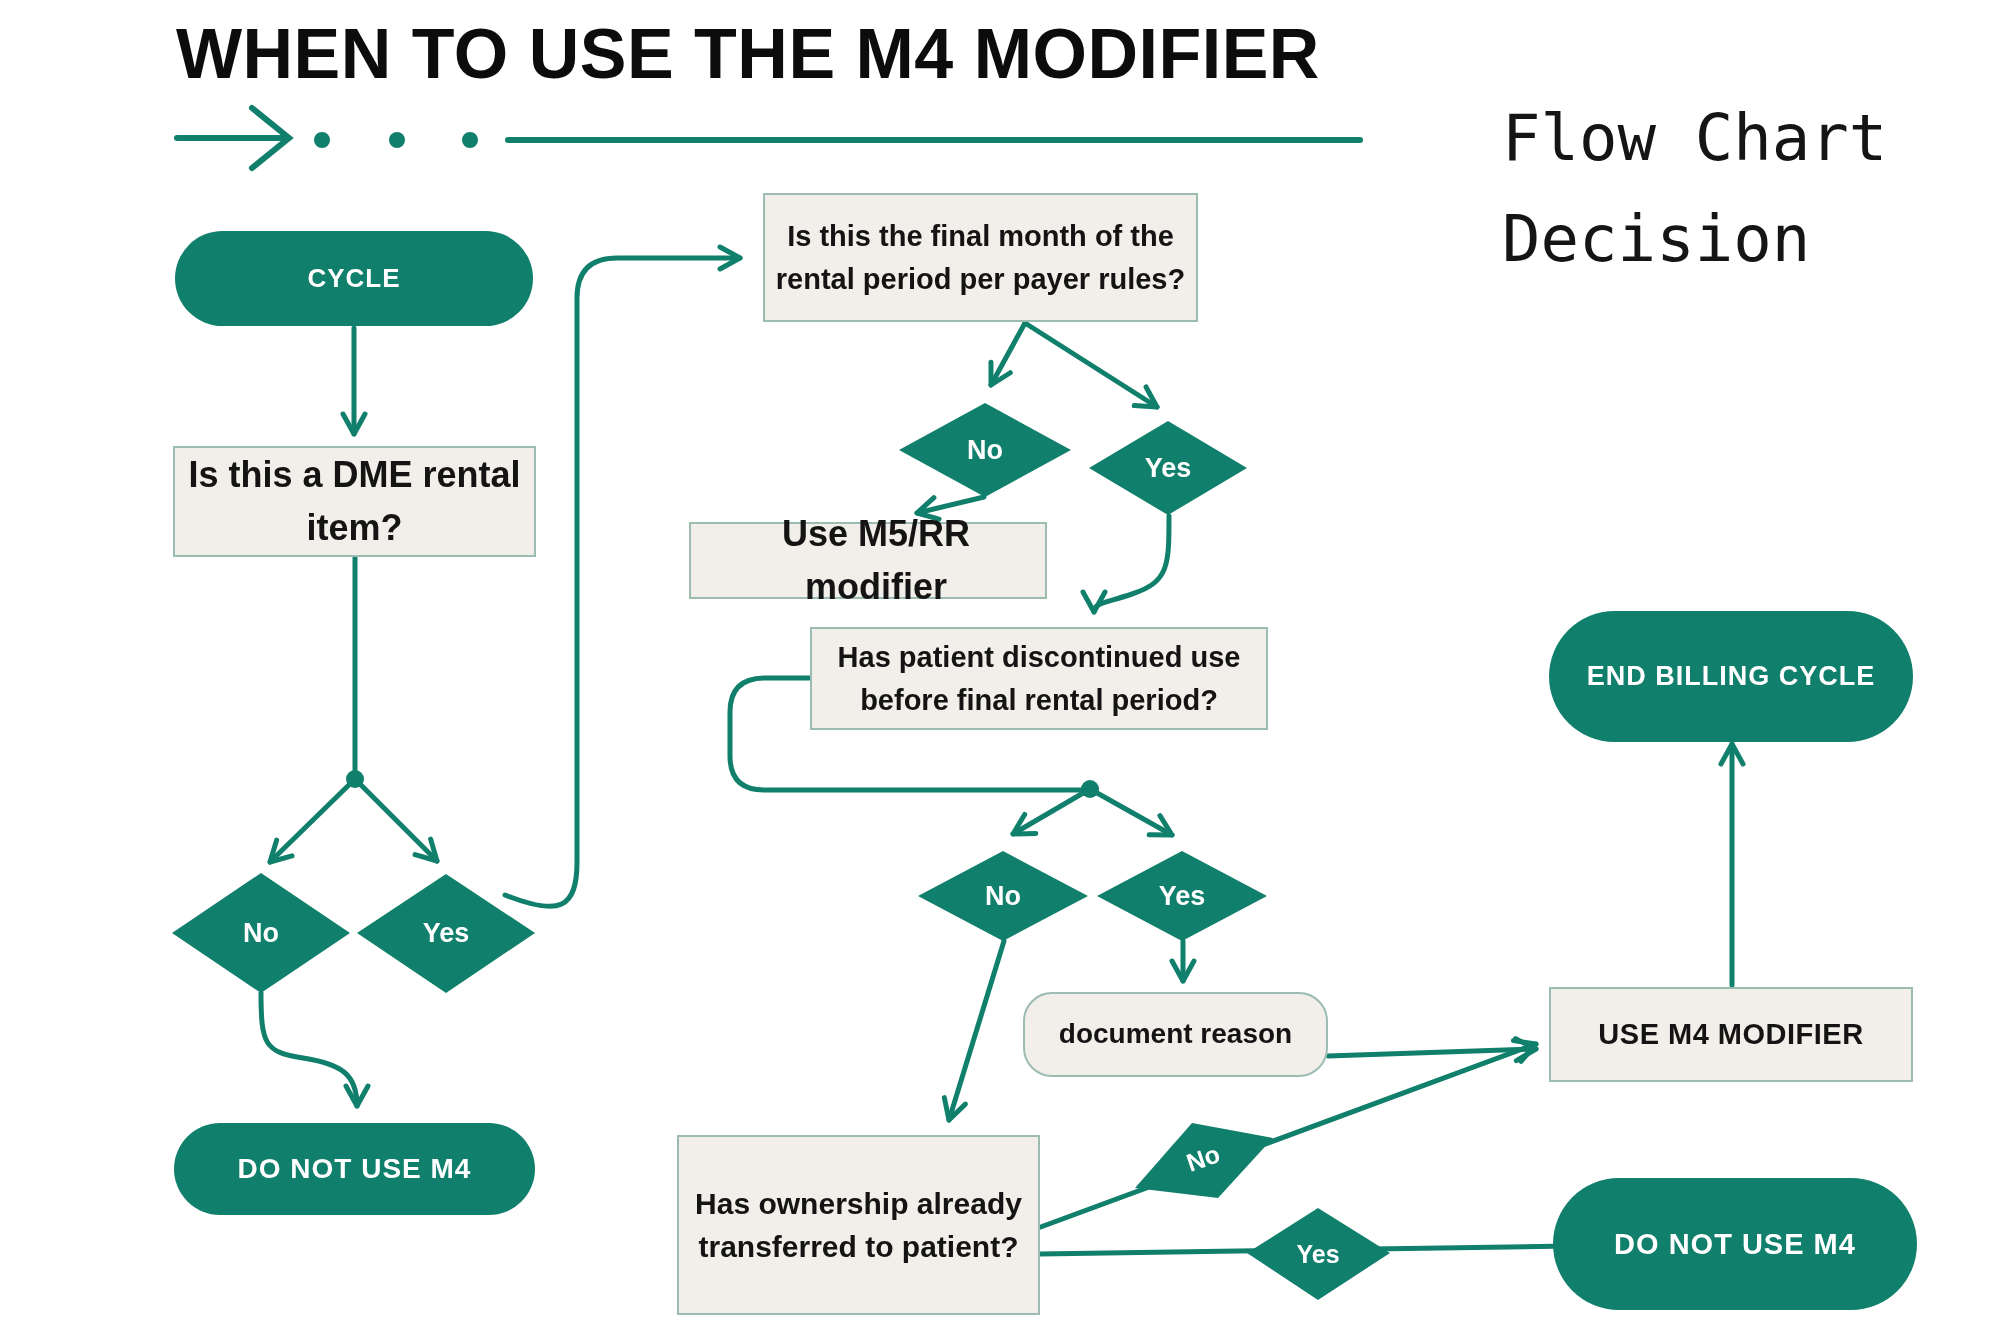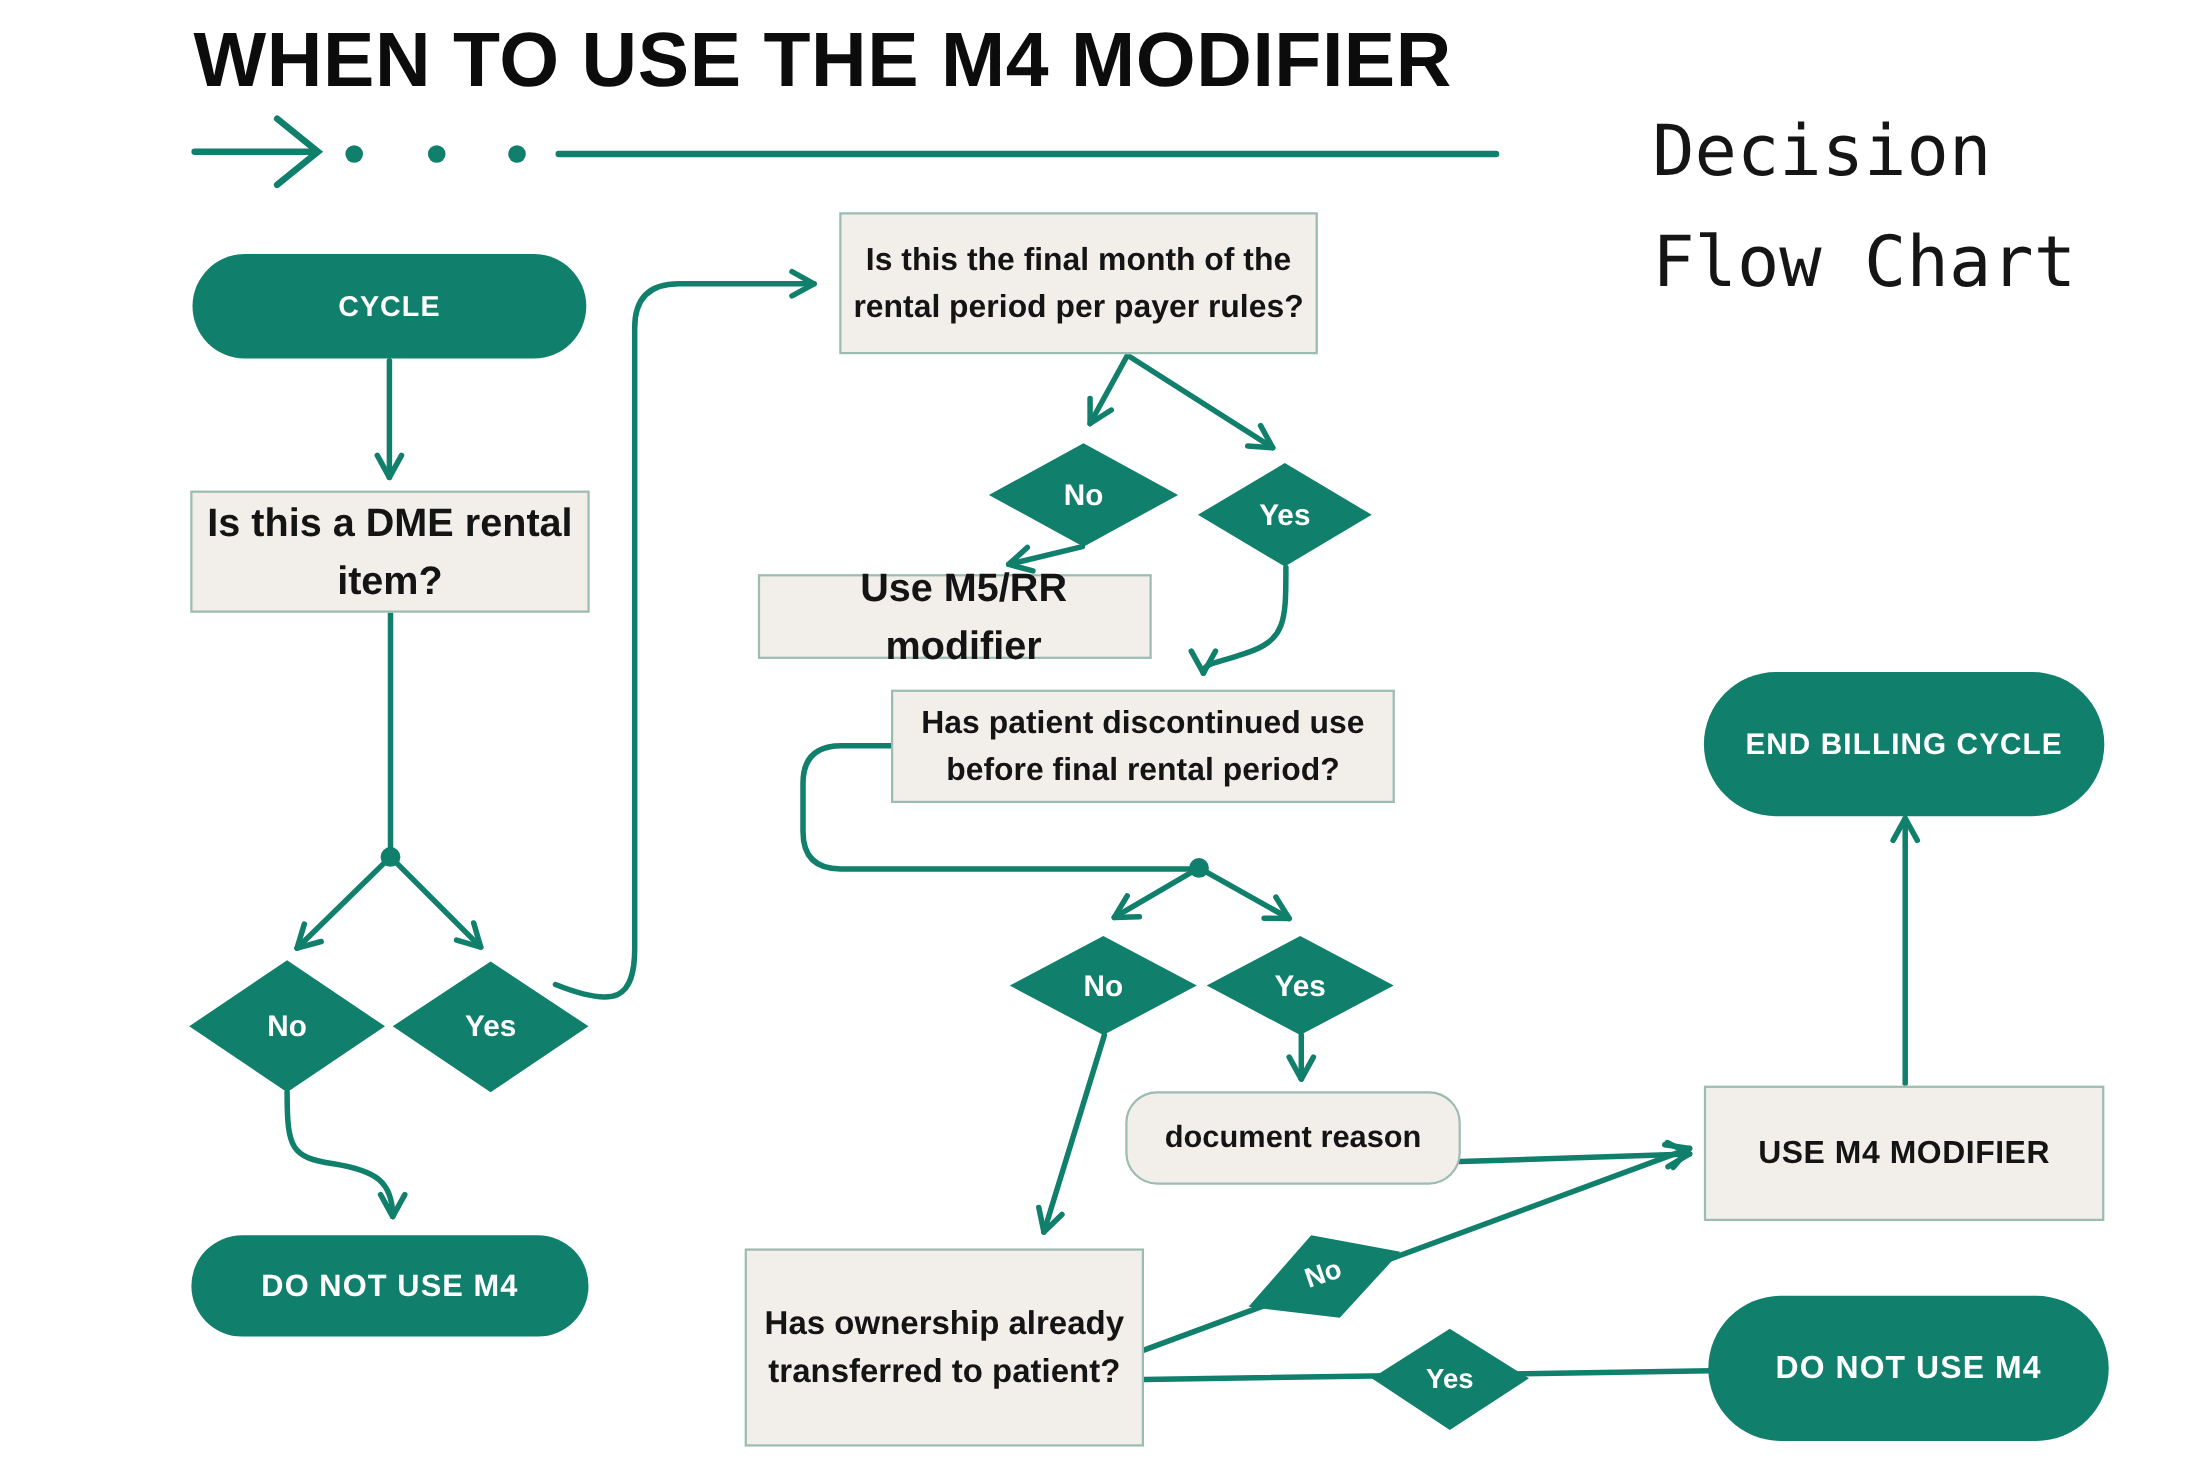--- a/index.html
+++ b/index.html
@@ -49,22 +49,22 @@
   }
 </style>
 </head>
 <body>
 
 <div id="canvas">
 
   <div id="title">WHEN TO USE THE M4 MODIFIER</div>
 
   <div id="subtitle">
+    <div>Flow Chart</div>
     <div>Decision</div>
-    <div>Flow Chart</div>
   </div>
 
   <svg id="wires" width="2000" height="1333" viewBox="0 0 2000 1333">
     <defs>
       <marker id="ah" markerWidth="34" markerHeight="34" refX="25" refY="15" orient="auto" markerUnits="userSpaceOnUse">
         <path d="M5,4 L25,15 L5,26" fill="none" stroke="#107f6b" stroke-width="5" stroke-linecap="round" stroke-linejoin="round"></path>
       </marker>
     </defs>
 
     <g stroke="#107f6b" stroke-width="6" fill="none" stroke-linecap="round">
@@ -127,21 +127,21 @@
   <div class="node qbox" style="left:689px;top:522px;width:358px;height:77px;font-size:36px;padding-left:16px;">Use M5/RR modifier</div>
 
   <div class="node qbox" style="left:810px;top:627px;width:458px;height:103px;font-size:29px;">Has patient discontinued use
 before final rental period?</div>
 
   <div class="node qbox" style="left:1023px;top:992px;width:305px;height:85px;font-size:28px;border-radius:29px;">document reason</div>
 
   <div class="node qbox" style="left:677px;top:1135px;width:363px;height:180px;font-size:30px;">Has ownership already
 transferred to patient?</div>
 
-  <div class="node qbox" style="left:1549px;top:987px;width:364px;height:123px;font-size:29px;letter-spacing:.5px;">USE M4 MODIFIER</div>
+  <div class="node qbox" style="left:1549px;top:987px;width:364px;height:95px;font-size:29px;letter-spacing:.5px;">USE M4 MODIFIER</div>
 
   <div class="node pill" style="left:1549px;top:611px;width:364px;height:131px;border-radius:76px;font-size:27px;">END BILLING CYCLE</div>
 
   <div class="node pill" style="left:1553px;top:1178px;width:364px;height:132px;border-radius:66px;font-size:29px;">DO NOT USE M4</div>
 
   <div class="dlabel" style="left:261px;top:933px;">No</div>
   <div class="dlabel" style="left:446px;top:933px;">Yes</div>
   <div class="dlabel" style="left:985px;top:450px;">No</div>
   <div class="dlabel" style="left:1168px;top:468px;">Yes</div>
   <div class="dlabel" style="left:1003px;top:896px;">No</div>

